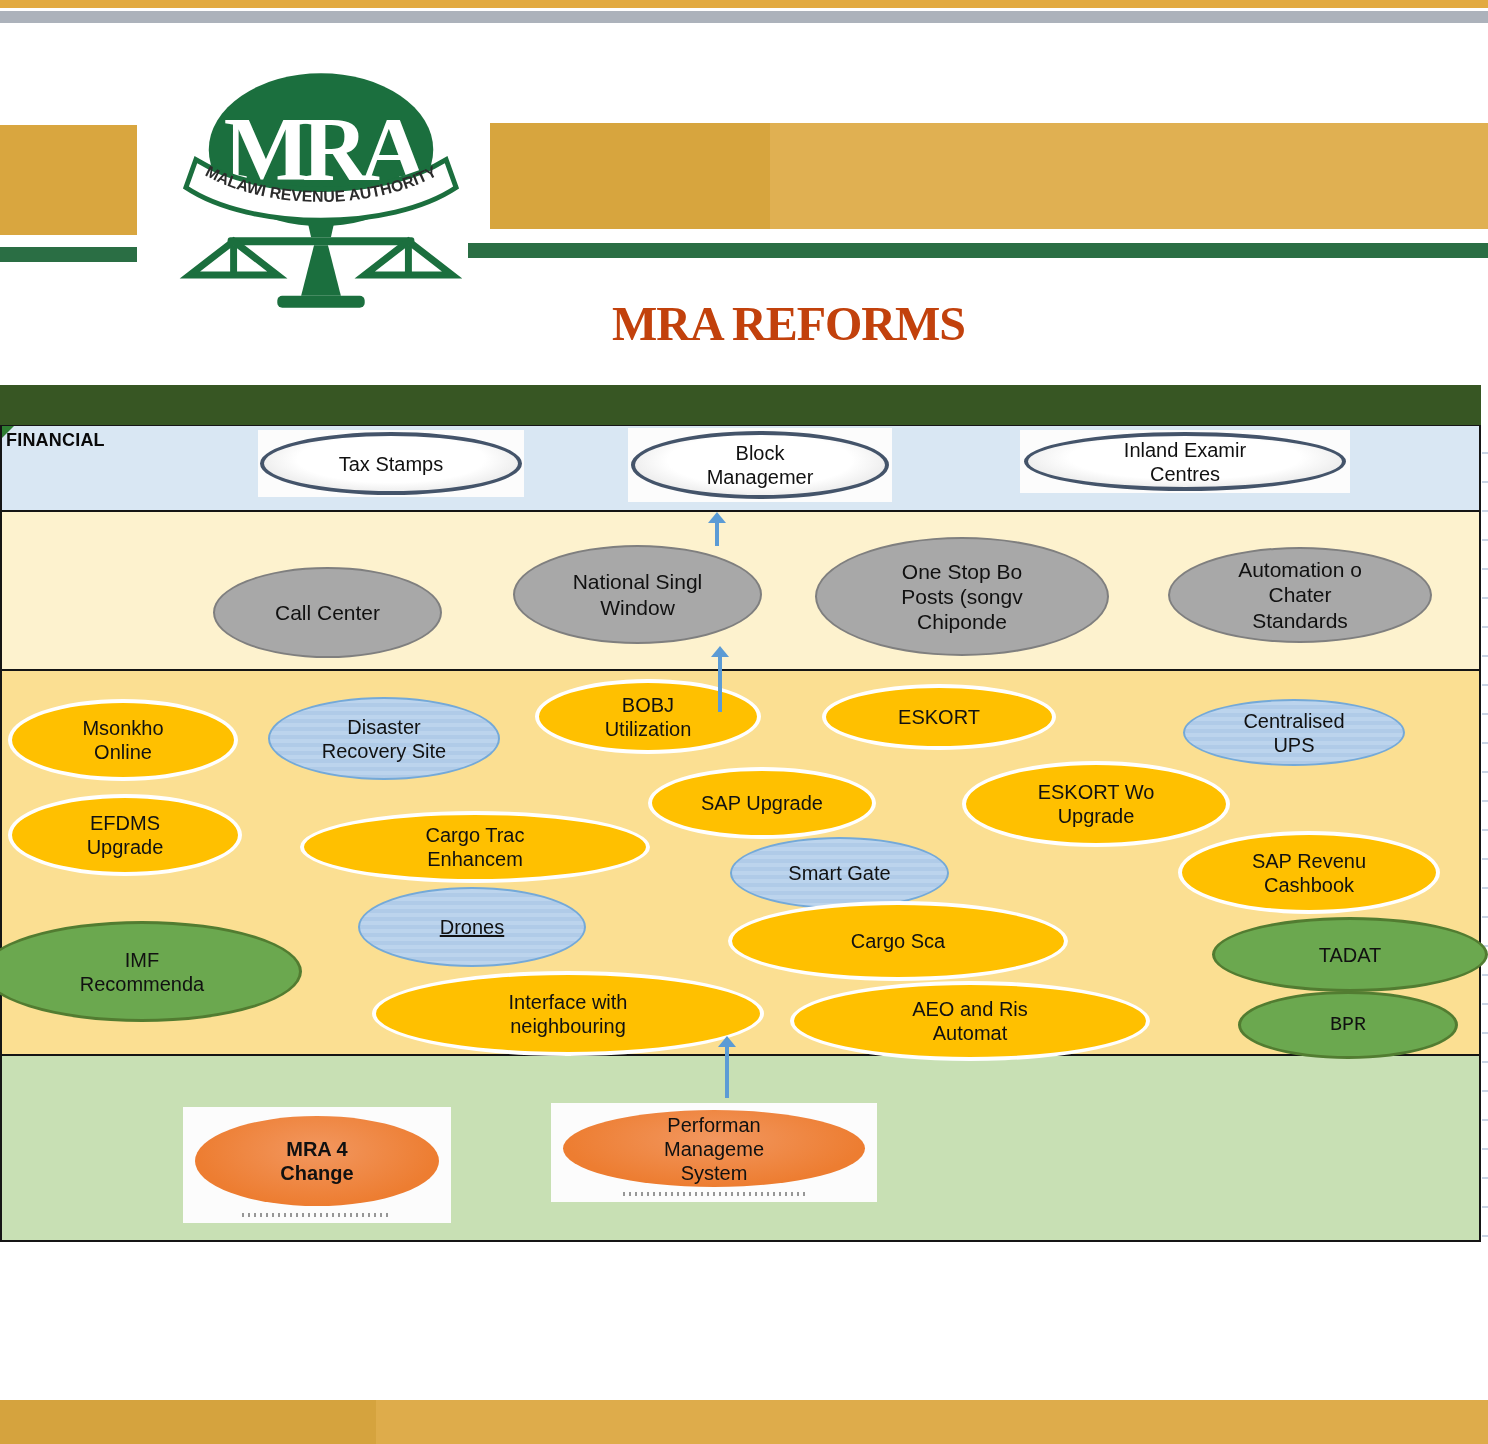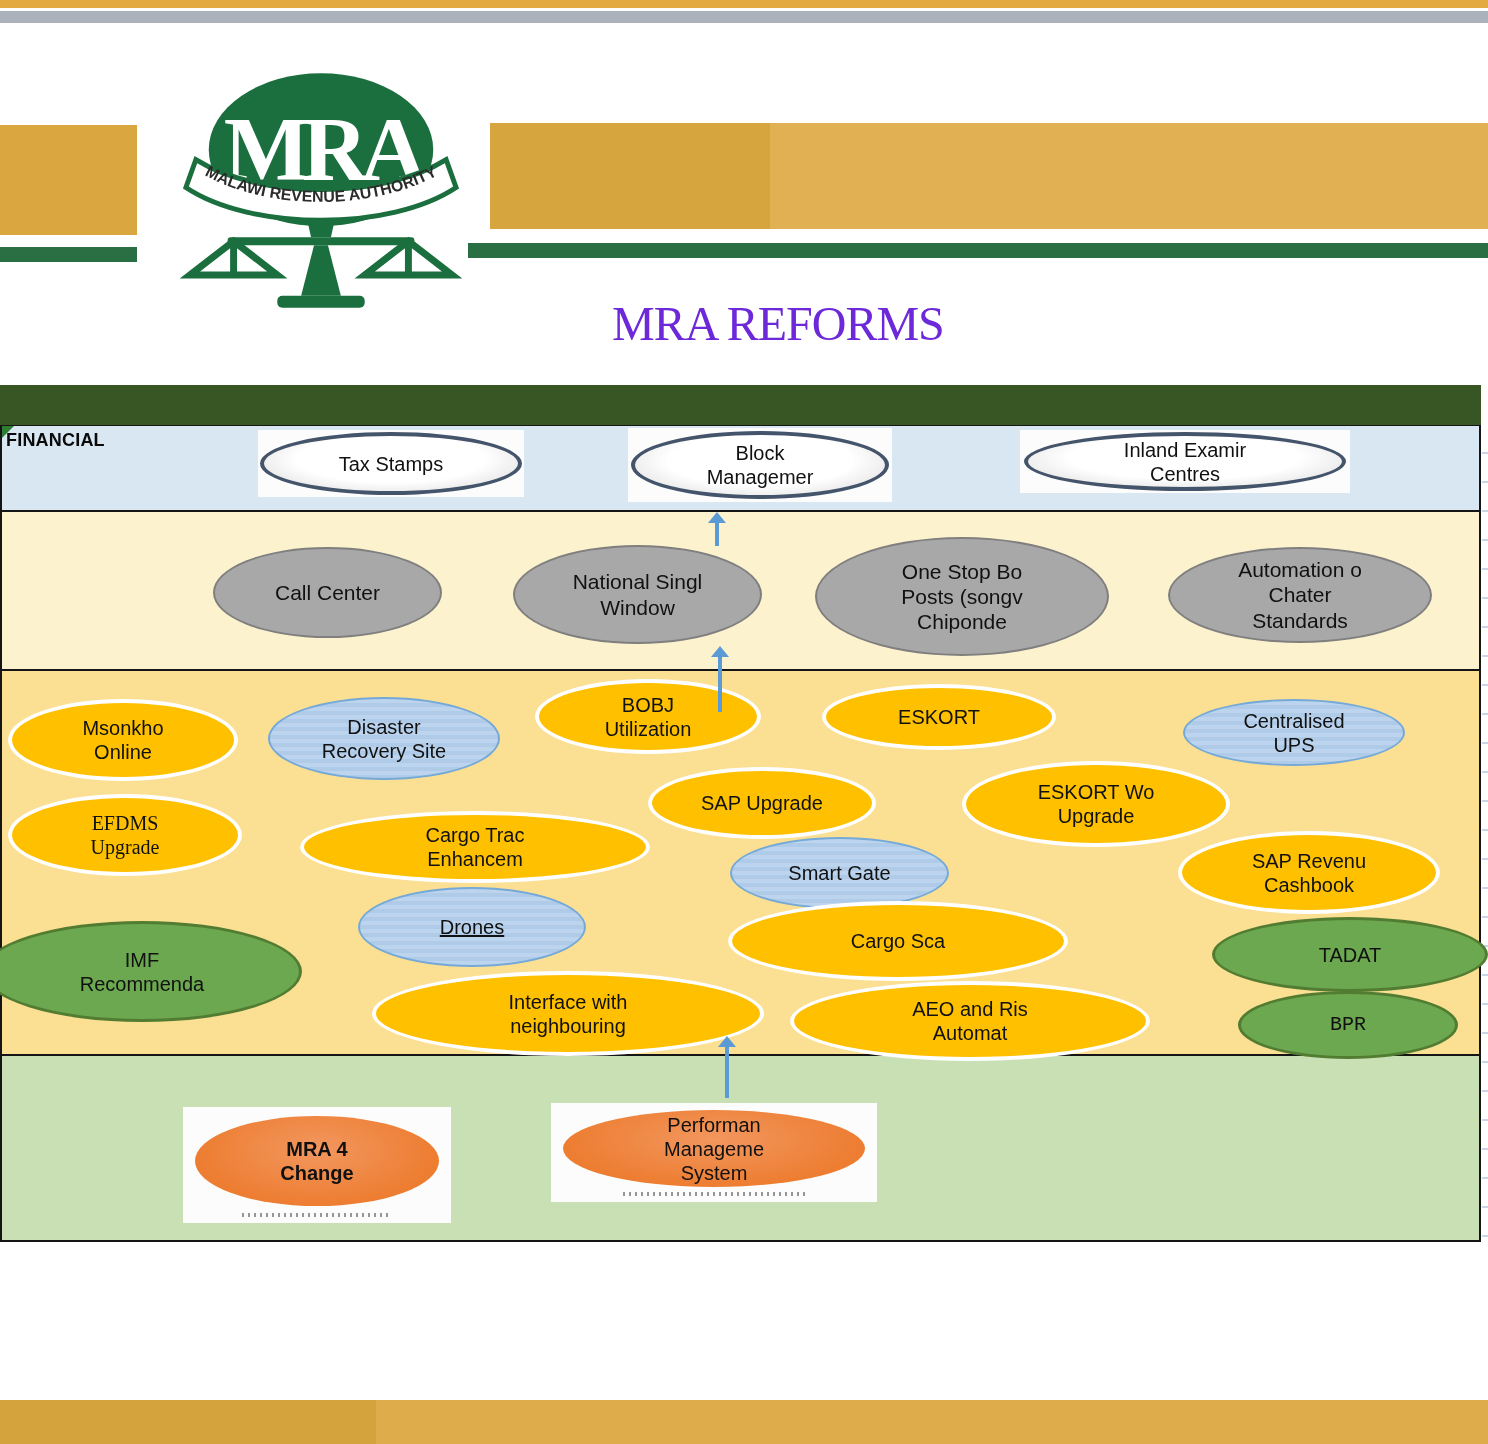--- a/index.html
+++ b/index.html
@@ -10,21 +10,21 @@
   .abs{position:absolute;}
   
   .top-gold{left:0;top:0;width:1488px;height:8px;background:#E2AA41;}
   .top-gray{left:0;top:11px;width:1488px;height:12px;background:#ACB2BB;}
   .left-gold{left:0;top:125px;width:137px;height:110px;background:#D9A63F;}
   .left-greenbar{left:0;top:247px;width:137px;height:15px;background:#2A6E44;}
   .banner-gold{left:490px;top:123px;width:998px;height:106px;
     background:linear-gradient(90deg,#D7A53E 0 280px,#E0B052 280px 100%);}
   .right-greenbar{left:468px;top:243px;width:1020px;height:15px;background:#2A6E44;}
   .page-title{left:612px;top:296px;width:600px;font-family:"Liberation Serif",serif;
-    font-weight:normal;font-size:48px;letter-spacing:-1px;color:#6d28d9;}
+    font-weight:bold;font-size:48px;letter-spacing:-1px;color:#c2410c;}
   
   .bands{left:0;top:385px;width:1481px;height:857px;}
   .band{box-sizing:border-box;width:1481px;}
   .band-header{height:40px;background:#375623;}
   .band-blue{height:87px;background:#D9E7F3;border:2px solid #151515;border-top-width:1px;}
   .band-cream{height:159px;background:#FDF2CE;border:2px solid #151515;border-top:none;}
   .band-yellow{height:385px;background:#FBDF92;border:2px solid #151515;border-top:none;}
   .band-green{height:186px;background:#C8E0B4;border:2px solid #151515;border-top:none;}
   .grid-strip{left:1482px;top:425px;width:6px;height:818px;
     background:repeating-linear-gradient(to bottom,#ffffff 0 27px,#c9d4e4 27px 29px);}
@@ -112,21 +112,21 @@
 Managemer</span>
   </div>
 </div>
 <div class="abs card" style="left:1020px;top:430px;width:330px;height:63px;">
   <div class="el el-white fill" style="left:4px;top:2px;right:4px;bottom:2px;">
     <span>Inland Examir
 Centres</span>
   </div>
 </div>
 
-<div class="el el-gray" style="left:213px;top:547px;width:225px;height:87px;">
+<div class="el el-gray" style="left:213px;top:567px;width:225px;height:87px;">
   <span>Call Center</span>
 </div>
 <div class="el el-gray" style="left:513px;top:545px;width:245px;height:95px;">
   <span>National Singl
 Window</span>
 </div>
 <div class="el el-gray" style="left:815px;top:537px;width:290px;height:115px;">
   <span>One Stop Bo
 Posts (songv
 Chiponde</span>
@@ -156,21 +156,21 @@
   <span>Centralised
 UPS</span>
 </div>
 <div class="el el-gold" style="left:648px;top:767px;width:220px;height:64px;">
   <span>SAP Upgrade</span>
 </div>
 <div class="el el-gold" style="left:962px;top:761px;width:260px;height:78px;">
   <span>ESKORT Wo
 Upgrade</span>
 </div>
-<div class="el el-gold" style="left:8px;top:794px;width:226px;height:74px;font-family:Liberation Serif, serif;">
+<div class="el el-gold" style="left:8px;top:794px;width:226px;height:74px;">
   <span>EFDMS
 Upgrade</span>
 </div>
 <div class="el el-gold" style="left:300px;top:811px;width:342px;height:64px;">
   <span>Cargo Trac
 Enhancem</span>
 </div>
 <div class="el el-blue" style="left:730px;top:837px;width:215px;height:68px;">
   <span>Smart Gate</span>
 </div>

